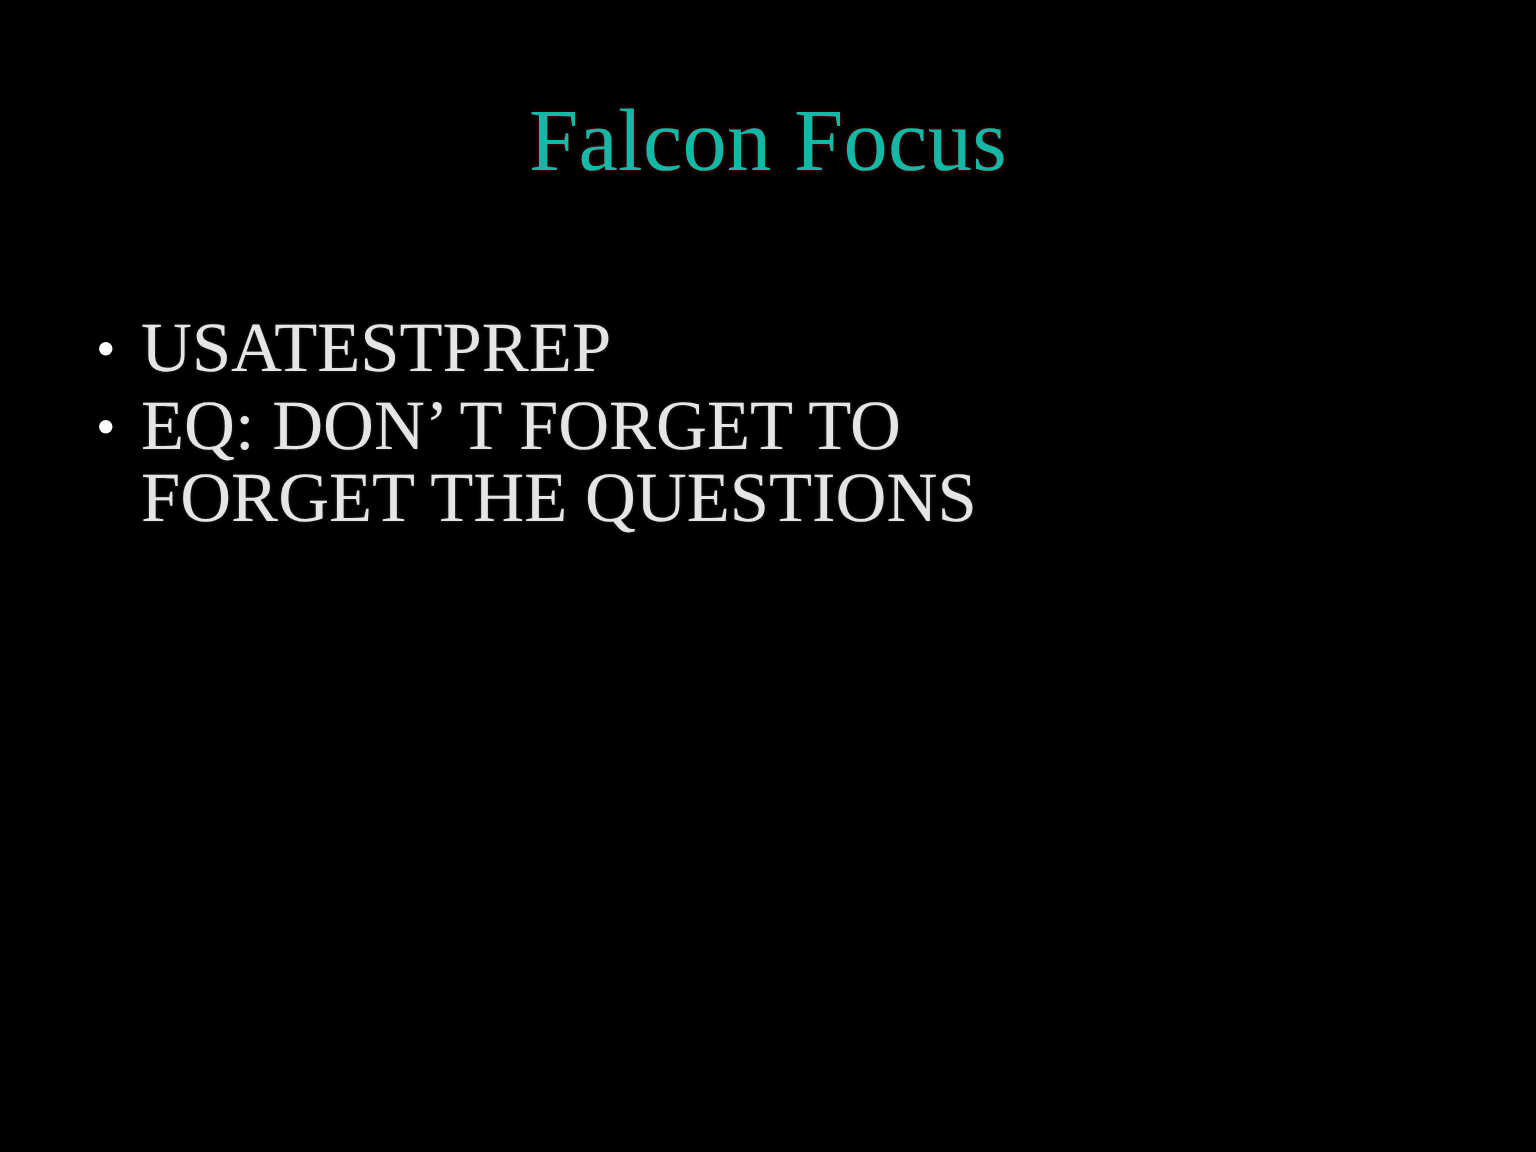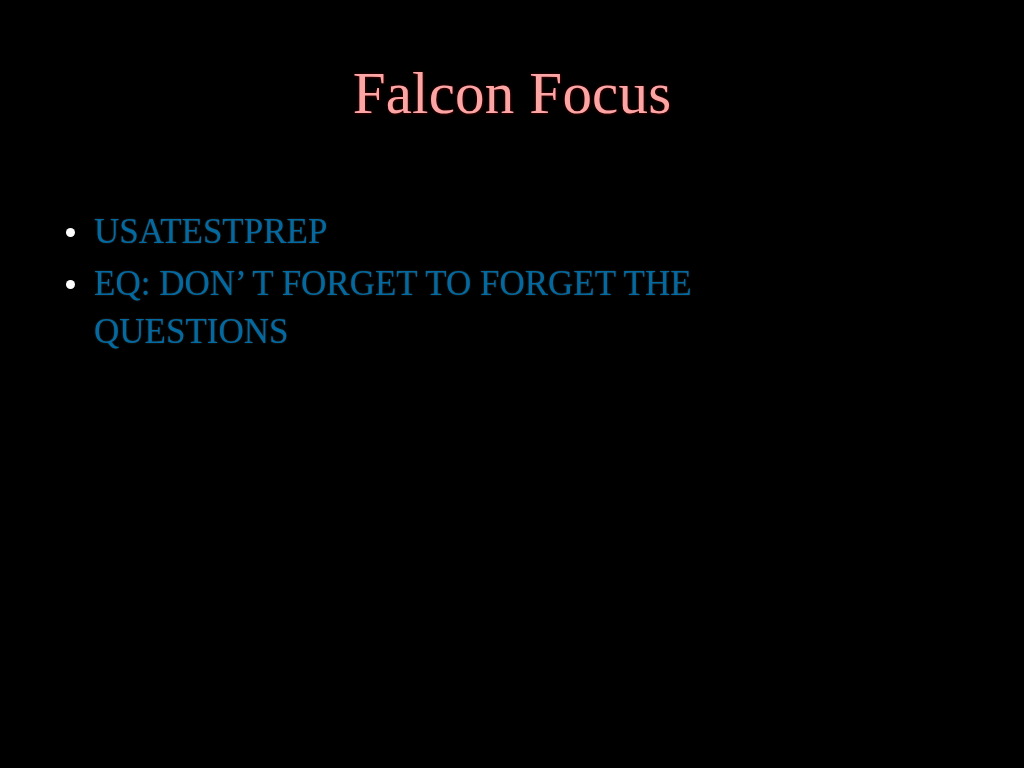--- a/index.html
+++ b/index.html
@@ -25,21 +25,21 @@
   .slide-title {
     position: absolute;
     left: 0;
     top: 62px;
     width: 1024px;
     text-align: center;
     font-family: "Liberation Serif", "DejaVu Serif", serif;
     font-size: 59px;
     line-height: 1.06;
     font-weight: normal;
-    color: #fca5a5;
+    color: #14b8a6;
     letter-spacing: 0.2px;
     text-shadow: 0 0 3px rgba(90,0,0,0.95), 1px 1px 2px rgba(40,0,0,0.9);
     white-space: nowrap;
     margin: 0;
   }
 
   
   .body-list {
     position: absolute;
     left: 58px;
@@ -48,24 +48,24 @@
     margin: 0;
     padding: 0;
     list-style: none;
   }
 
   .bullet-item {
     position: relative;
     padding-left: 36px;
     margin: 0 0 4px 0;
     font-family: "Liberation Serif", "DejaVu Serif", serif;
-    font-size: 35px;
+    font-size: 47px;
     line-height: 48px;
     font-weight: normal;
-    color: #0369a1;
+    color: #e5e5e5;
     text-shadow: 0 0 2px rgba(120,120,120,0.45);
     max-width: 700px;
   }
 
   .bullet-item .dot {
     position: absolute;
     left: 8px;
     top: 20px;
     width: 9px;
     height: 9px;

